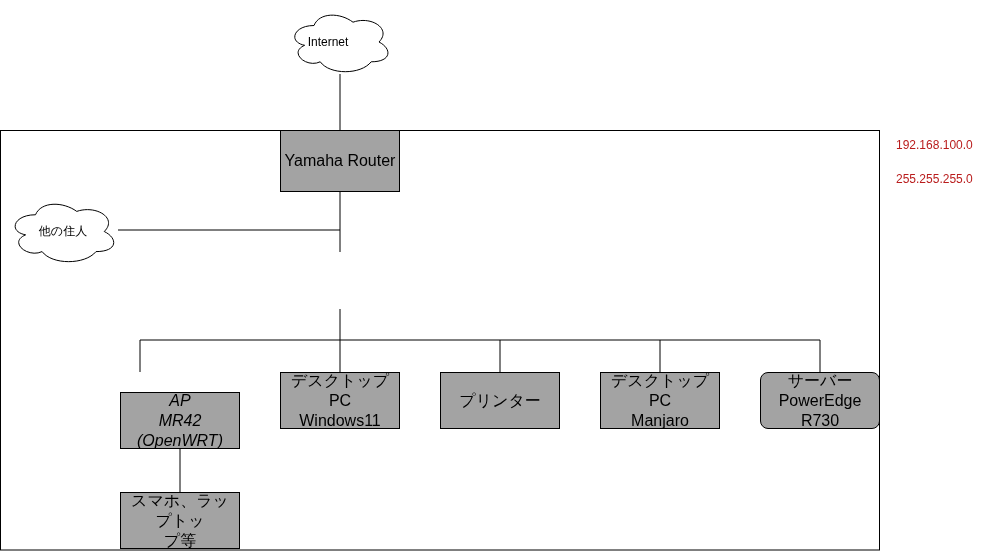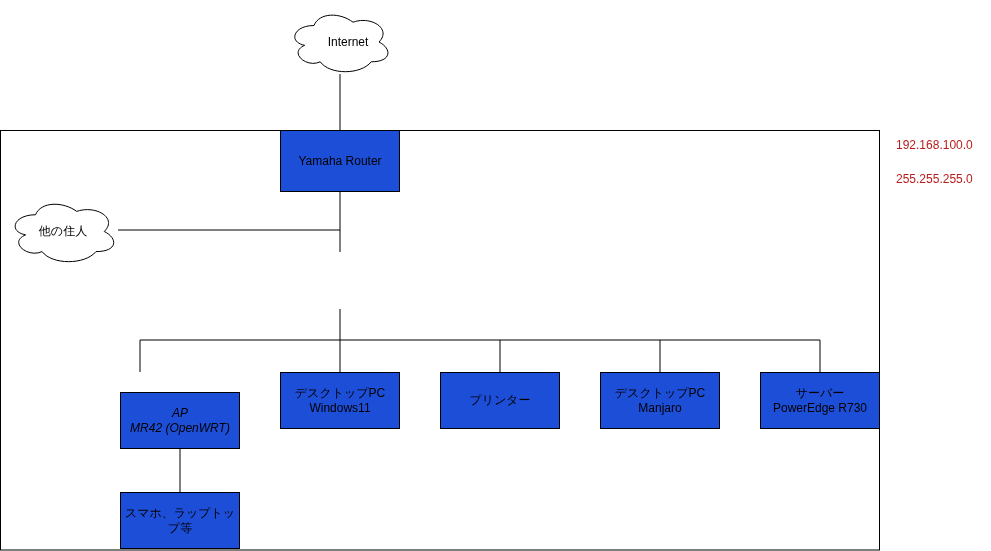--- a/index.html
+++ b/index.html
@@ -19,26 +19,26 @@
     position: absolute;
     left: 0;
     top: 0;
     width: 991px;
     height: 551px;
   }
   .node {
     position: absolute;
     box-sizing: border-box;
     border: 1px solid #000000;
-    background: #1d4ed8;
+    background: #a3a3a3;
     display: flex;
     align-items: center;
     justify-content: center;
     text-align: center;
-    font-size: 12px;
+    font-size: 16px;
     color: #000000;
     line-height: 1.25;
   }
   .node .node-label {
     white-space: pre-line;
     padding: 0 2px;
   }
   .cloud-label {
     position: absolute;
     display: flex;
@@ -73,21 +73,21 @@
     <line x1="340" y1="340" x2="340" y2="372" stroke="#000000" stroke-width="1"></line>
     <line x1="500" y1="340" x2="500" y2="372" stroke="#000000" stroke-width="1"></line>
     <line x1="660" y1="340" x2="660" y2="372" stroke="#000000" stroke-width="1"></line>
     <line x1="820" y1="340" x2="820" y2="372" stroke="#000000" stroke-width="1"></line>
     <line x1="180" y1="429" x2="180" y2="492" stroke="#000000" stroke-width="1"></line>
 
     <path d="M0.25,0.25 C0.05,0.25 0,0.5 0.16,0.55 C0,0.66 0.18,0.9 0.31,0.8 C0.4,1 0.7,1 0.8,0.8 C1,0.8 1,0.6 0.875,0.5 C1,0.3 0.8,0.1 0.625,0.2 C0.5,0.05 0.3,0.05 0.25,0.25 Z" transform="translate(288,9) scale(104,66)" fill="#ffffff" stroke="#000000" vector-effect="non-scaling-stroke"></path>
     <path d="M0.25,0.25 C0.05,0.25 0,0.5 0.16,0.55 C0,0.66 0.18,0.9 0.31,0.8 C0.4,1 0.7,1 0.8,0.8 C1,0.8 1,0.6 0.875,0.5 C1,0.3 0.8,0.1 0.625,0.2 C0.5,0.05 0.3,0.05 0.25,0.25 Z" transform="translate(8,198) scale(110,67)" fill="#ffffff" stroke="#000000" vector-effect="non-scaling-stroke"></path>
   </svg>
 
-  <div class="cloud-label" style="left:296px; top:9px; width:104px; height:66px;">
+  <div class="cloud-label" style="left:276px; top:9px; width:104px; height:66px;">
     <span>Internet</span>
   </div>
   <div class="cloud-label" style="left:8px; top:198px; width:110px; height:67px;">
     <span>他の住人</span>
   </div>
 
   <div class="side-label" style="left:896px; top:138px;">192.168.100.0</div>
   <div class="side-label" style="left:896px; top:172px;">255.255.255.0</div>
 
   <div class="node" style="left:280px; top:130px; width:120px; height:62px;">
@@ -107,21 +107,21 @@
 
   <div class="node" style="left:440px; top:372px; width:120px; height:57px;text-align:center;">
     <span class="node-label">プリンター</span>
   </div>
 
   <div class="node" style="left:600px; top:372px; width:120px; height:57px;">
     <span class="node-label">デスクトップPC
 Manjaro</span>
   </div>
 
-  <div class="node" style="left:760px; top:372px; width:120px; height:57px;">
+  <div class="node" style="left:760px; top:372px; width:120px; height:57px;border-radius:8px;">
     <span class="node-label">サーバー
 PowerEdge R730</span>
   </div>
 
   <div class="node" style="left:120px; top:492px; width:120px; height:57px;font-family:Liberation Serif, serif;">
     <span class="node-label">スマホ、ラップトッ
 プ等</span>
   </div>
 
 </div>

